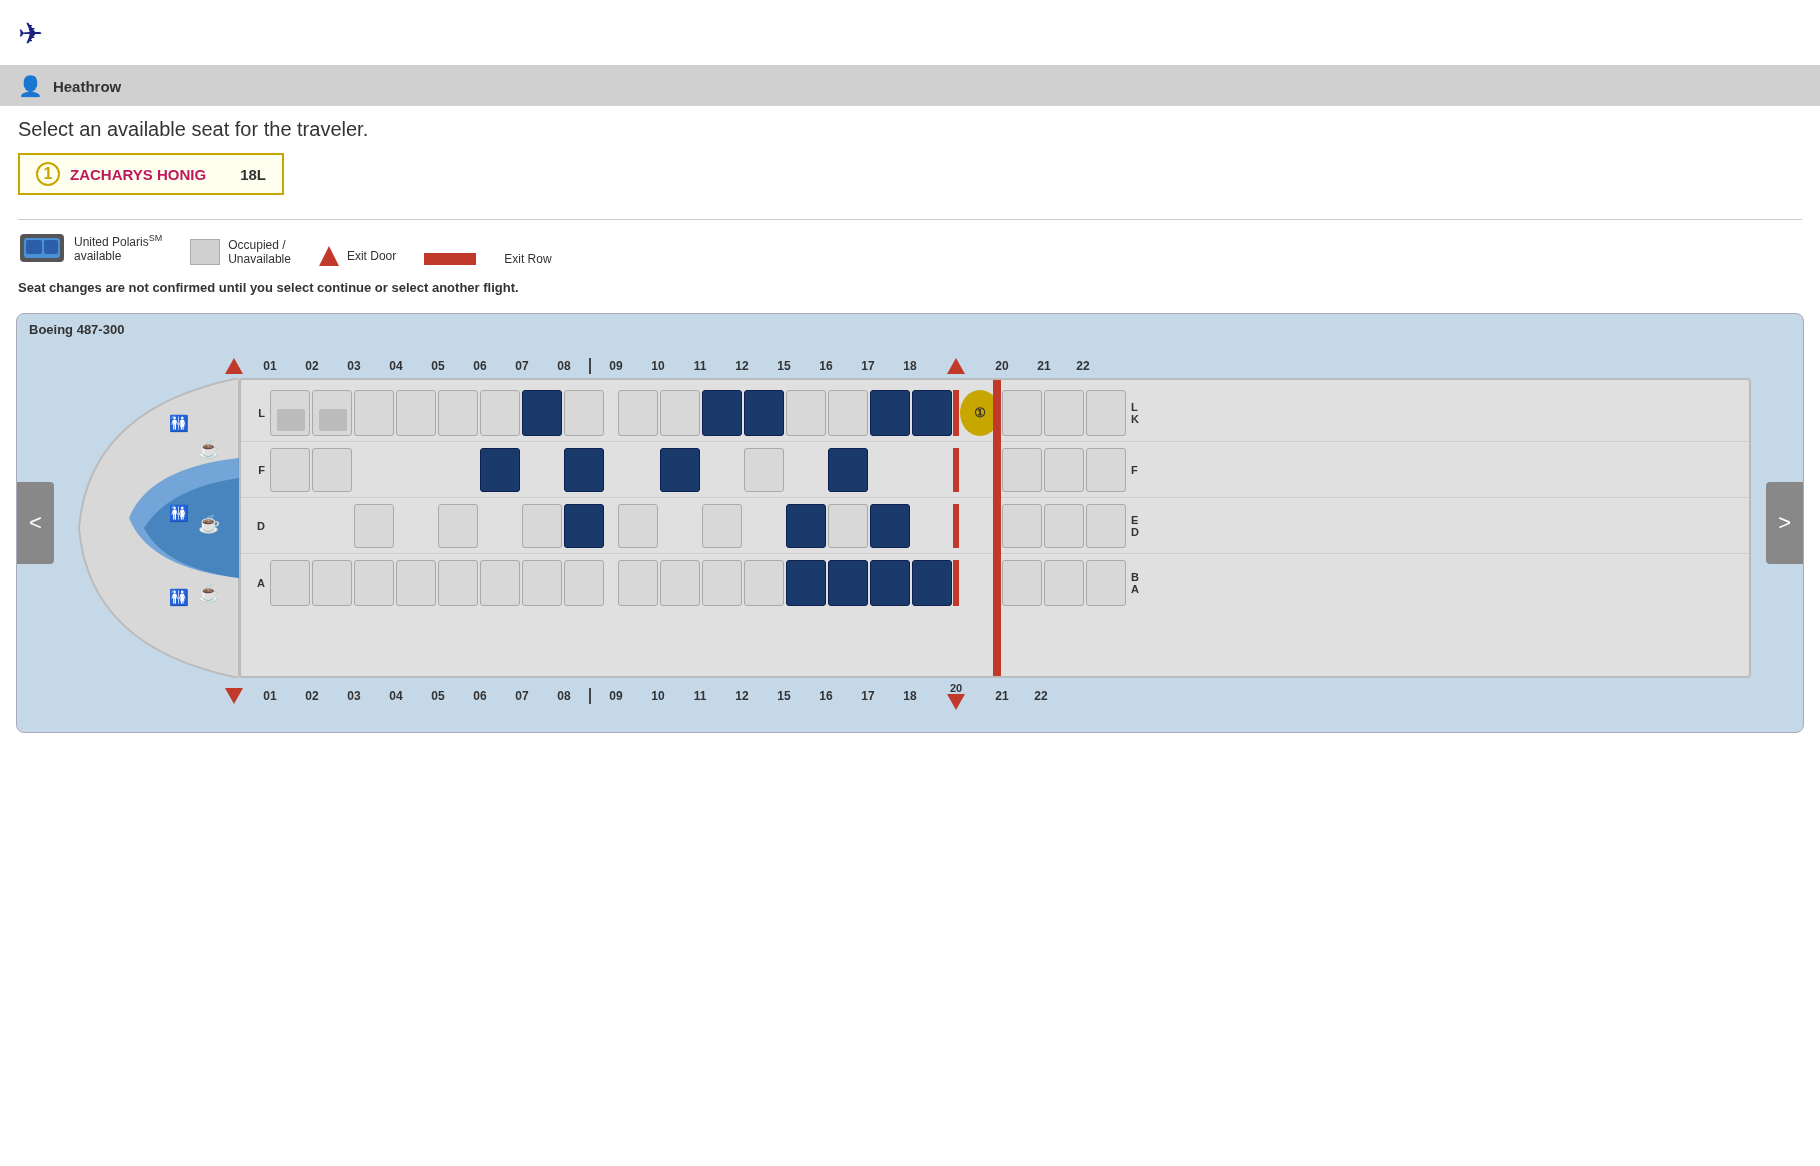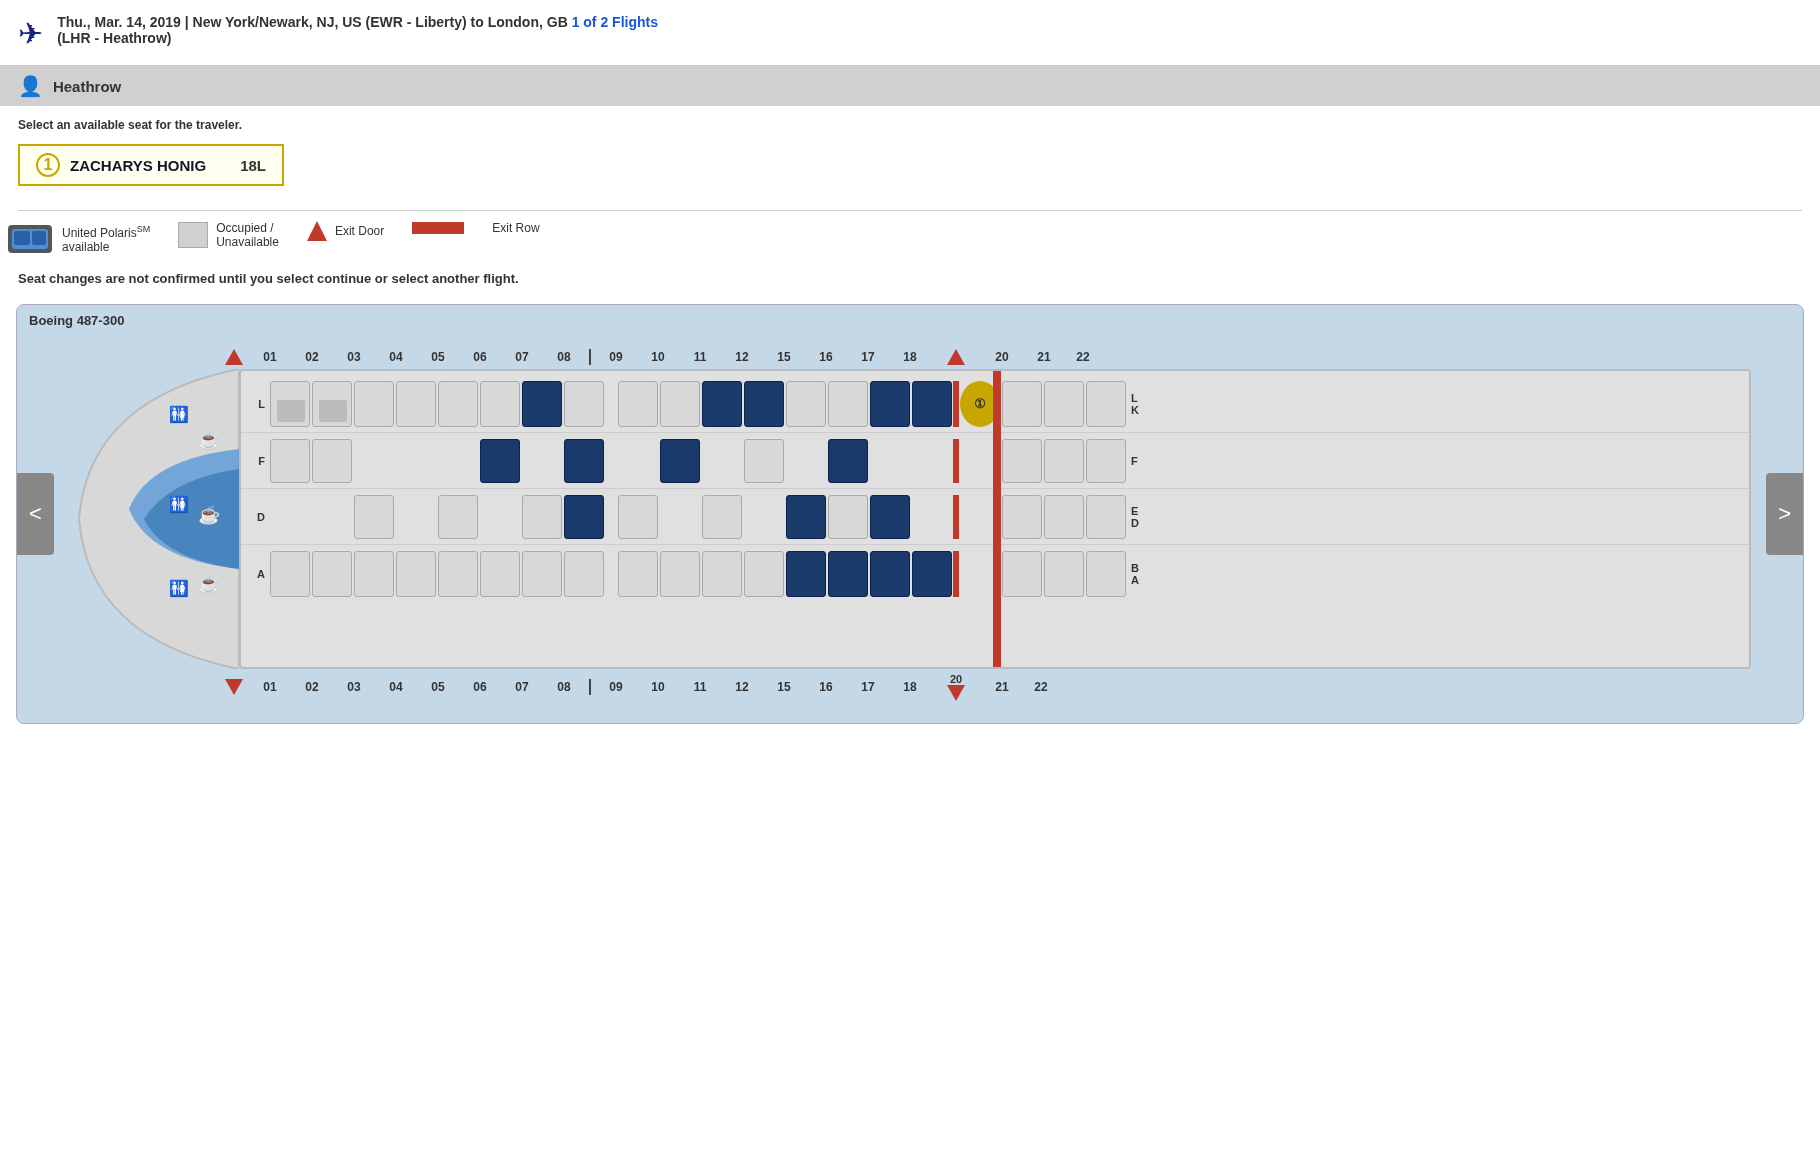--- a/index.html
+++ b/index.html
@@ -4,49 +4,41 @@
   <style>
     * { box-sizing: border-box; margin: 0; padding: 0; }
     body { font-family: Arial, sans-serif; font-size: 13px; background: #fff; color: #333; width: 1820px; }
   </style>
 </head>
 <body>
 
 <div>
   <div style="display:flex; align-items:flex-start; padding:14px 18px; border-bottom:1px solid #ccc;">
     <span style="font-size:30px; color:#1a237e; margin-right:14px; margin-top:2px;">✈</span>
-    <div>
-      <span style="font-size:14px; font-weight:bold;">
-        <span>Thu., Mar. 14, 2019 | New York/Newark, NJ, US (EWR - Liberty) to London, GB</span>
-        <span style="color:#1a56db; font-weight:bold;"> <span>1 of 2 Flights</span></span>
-      </span>
-      <br>
-      <span style="font-size:14px; font-weight:bold;">(LHR - Heathrow)</span>
-    </div>
   </div>
 </div>
 
 <div style="background:#d0d0d0; padding:8px 18px; display:flex; align-items:center;">
   <span style="font-size:20px; margin-right:10px;">👤</span>
   <span style="font-weight:bold; font-size:15px;">Heathrow</span>
 </div>
 
 <div style="padding:12px 18px;">
-  <div style="font-weight:bold; font-size:12px; margin-bottom:12px;">Select an available seat for the traveler.</div>
+  <div style="font-weight:normal; font-size:20px; margin-bottom:12px;">Select an available seat for the traveler.</div>
 
   <div style="display:inline-flex; align-items:center; border:2px solid #c8a600; background:#fffff0; padding:7px 16px; gap:10px; margin-bottom:12px;">
     <span style="color:#c8a600; font-weight:bold; font-size:16px; border:2px solid #c8a600; border-radius:50%; width:24px; height:24px; display:flex; align-items:center; justify-content:center;">1</span>
-    <span style="color:#0f172a; font-weight:bold; font-size:15px;">ZACHARYS HONIG</span>
+    <span style="color:#be185d; font-weight:bold; font-size:15px;">ZACHARYS HONIG</span>
     <span style="font-weight:bold; font-size:15px; margin-left:24px;">18L</span>
   </div>
 </div>
 
 <hr style="border:none; border-top:1px solid #ccc; margin:0 18px;">
 
-<div style="display:flex; align-items:flex-start; padding:10px 6px; gap:28px; flex-wrap:wrap;">
+<div style="display:flex; align-items:flex-end; padding:10px 18px; gap:28px; flex-wrap:wrap;">
   <div style="display:flex; align-items:center; gap:8px;">
     <svg width="48" height="36" viewBox="0 0 48 36">
       <rect x="2" y="4" width="44" height="28" rx="4" fill="#555"></rect>
       <rect x="6" y="8" width="36" height="20" rx="3" fill="#4a90d9"></rect>
       <rect x="8" y="10" width="16" height="14" rx="2" fill="#2c5fa8"></rect>
       <rect x="26" y="10" width="14" height="14" rx="2" fill="#2c5fa8"></rect>
     </svg>
     <div style="font-size:12px;">
       <span>United Polaris</span><sup style="font-size:9px;">SM</sup><br>
       <span>available</span>

